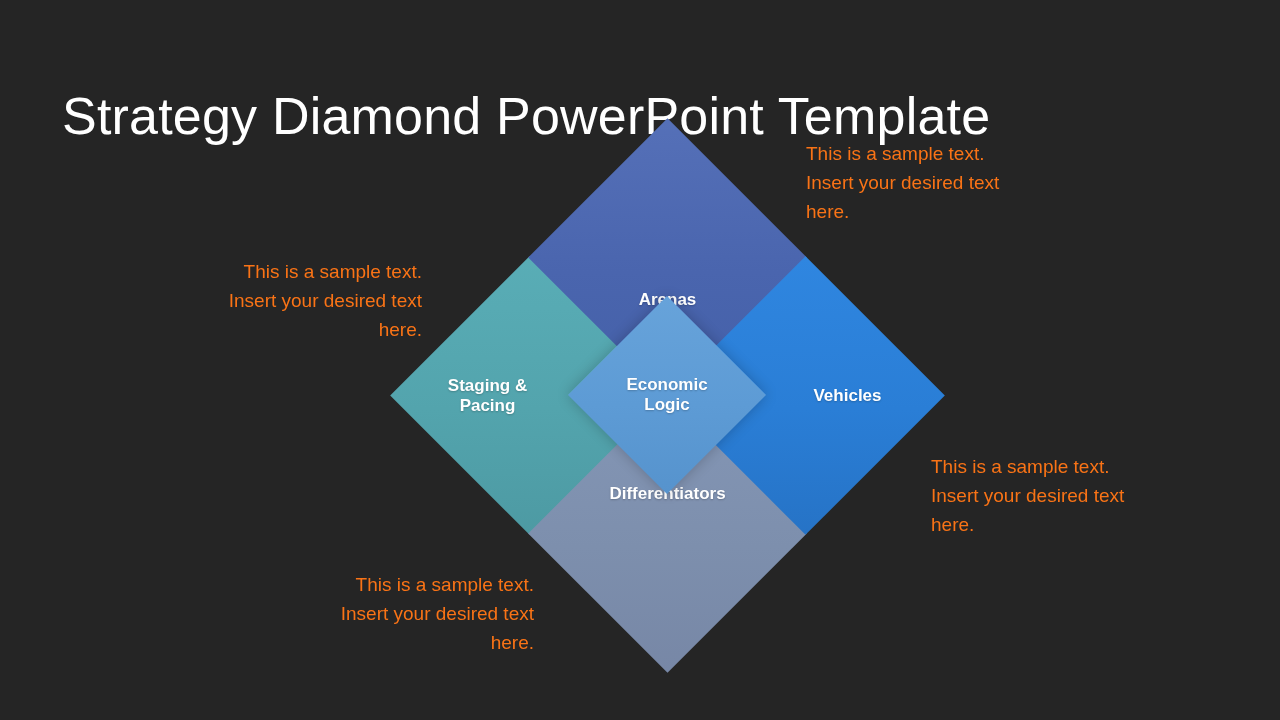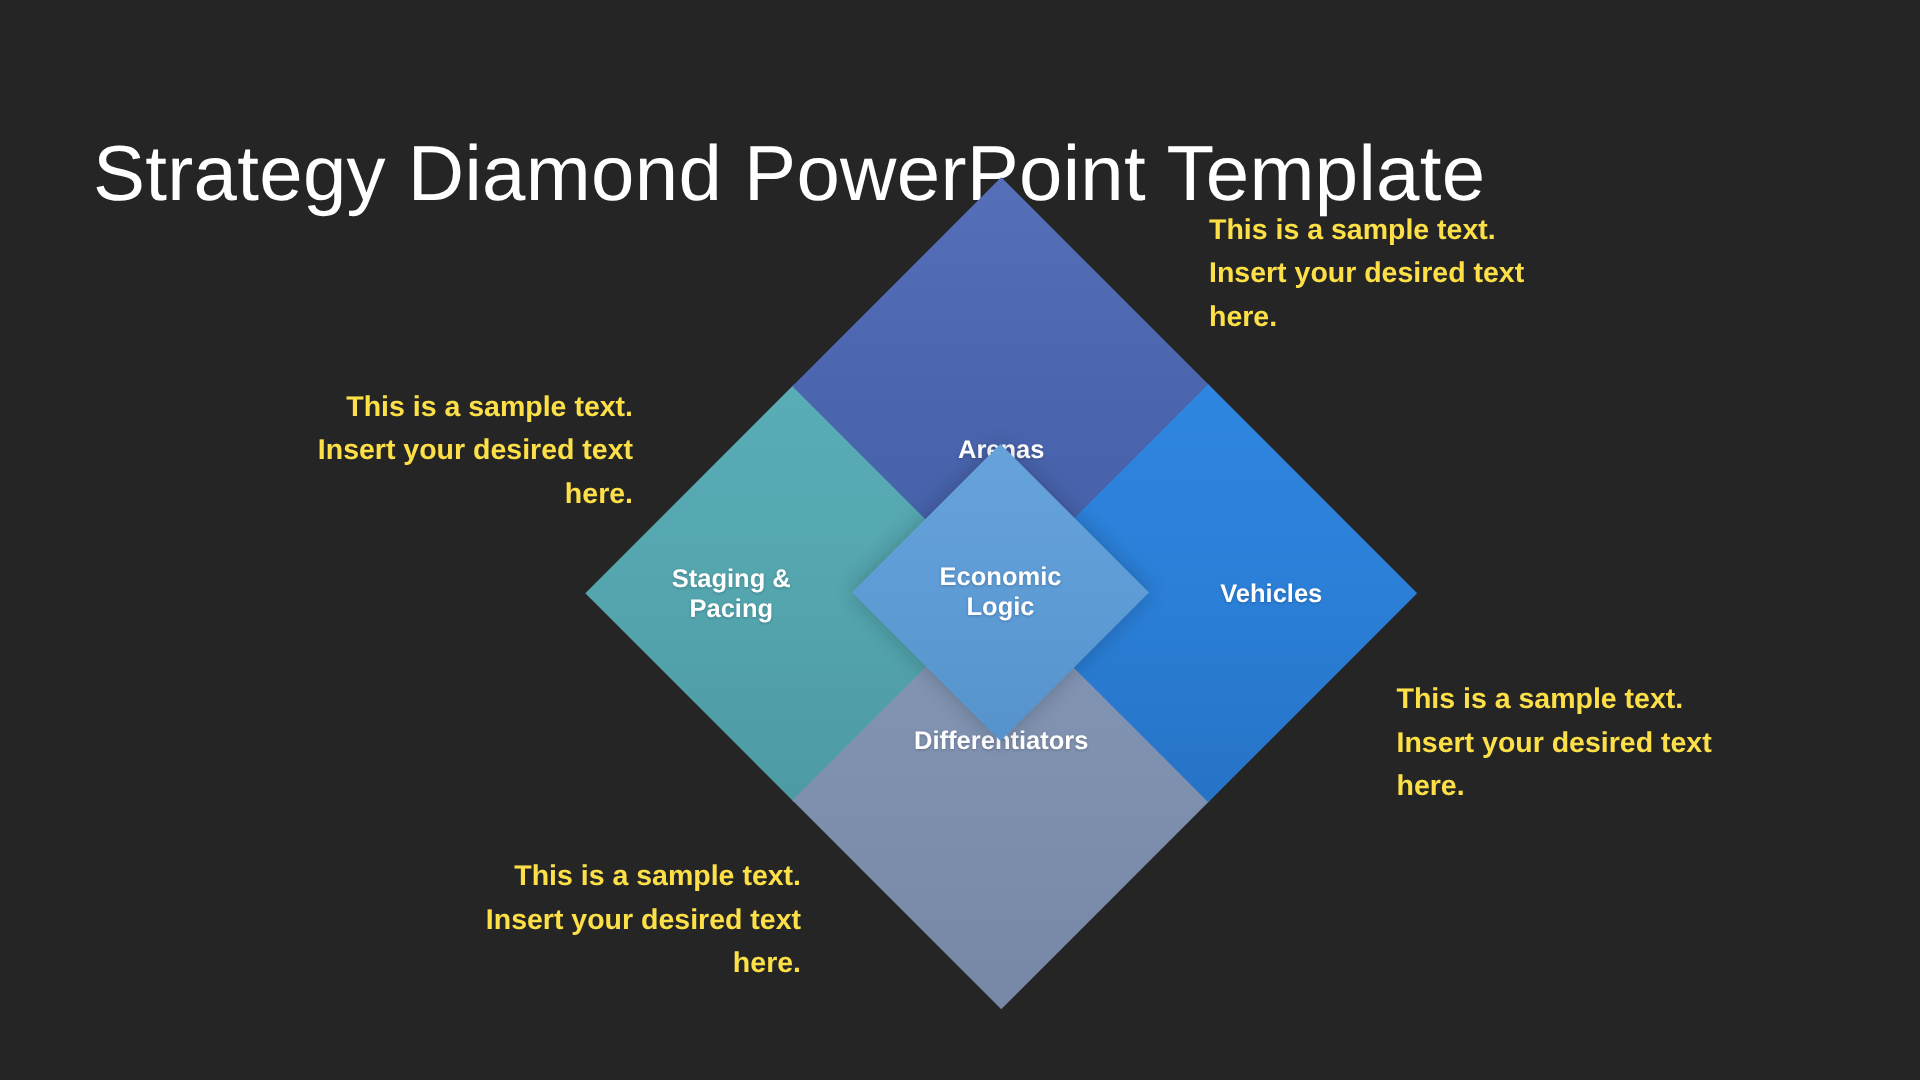--- a/index.html
+++ b/index.html
@@ -120,24 +120,24 @@
     background: linear-gradient(135deg, #67a3da 0%, #5d9bd5 55%, #5693cd 100%);
     box-shadow: 0 0 14px rgba(0,0,0,0.22);
   }
   #petal-center .dlabel {
     font-size: 17px;
   }
 
   
   .caption {
     position: absolute;
-    color: #fde047;
+    color: #f97316;
     font-size: 19px;
     line-height: 1.53;
-    font-weight: 700;
+    font-weight: 400;
     white-space: pre-line;
   }
   #caption-arenas {
     left: 806px;
     top: 139px;
     width: 248px;
     text-align: left;
   }
   #caption-staging {
     left: 168px;

